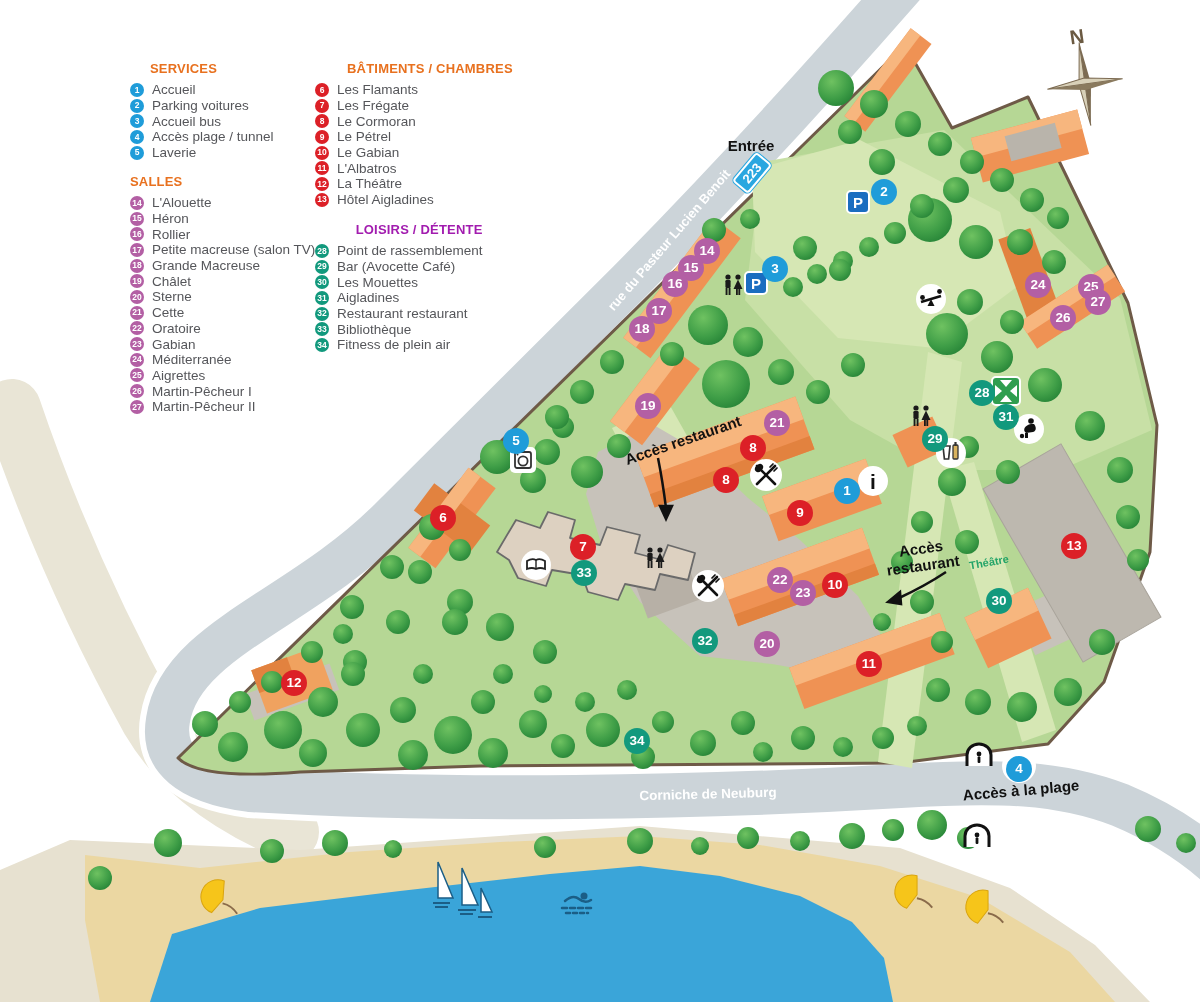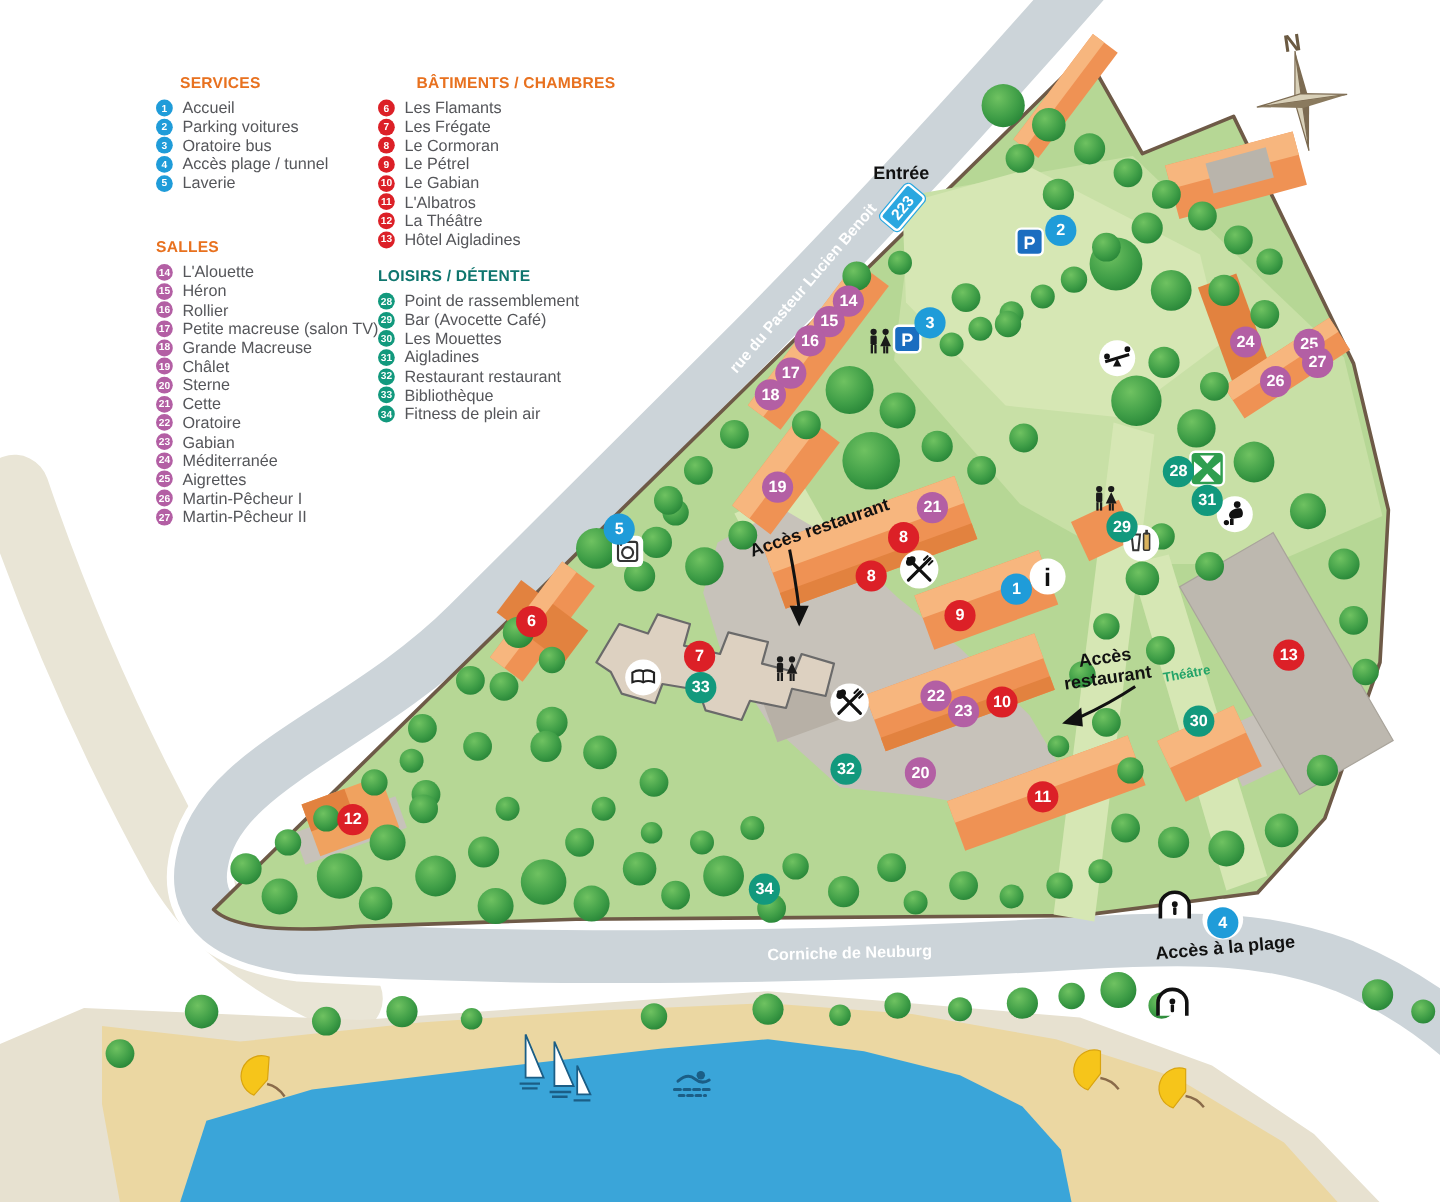--- a/index.html
+++ b/index.html
@@ -509,33 +509,33 @@
         <div class="legend-item">
           <span class="lg-dot" style="background: rgb(31, 156, 217);">1</span>
           <span>Accueil</span>
         </div>
         <div class="legend-item">
           <span class="lg-dot" style="background: rgb(31, 156, 217);">2</span>
           <span>Parking voitures</span>
         </div>
         <div class="legend-item">
           <span class="lg-dot" style="background: rgb(31, 156, 217);">3</span>
-          <span>Oratoire bus</span>
+          <span>Accueil bus</span>
         </div>
         <div class="legend-item">
           <span class="lg-dot" style="background: rgb(31, 156, 217);">4</span>
           <span>Accès plage / tunnel</span>
         </div>
         <div class="legend-item">
           <span class="lg-dot" style="background: rgb(31, 156, 217);">5</span>
           <span>Laverie</span>
         </div>
       </div>
       <div class="legend-section" style="left: 130px; top: 174px;">
-        <div class="legend-title" style="color: rgb(232, 113, 31); margin-top: 24px;">SALLES</div>
+        <div class="legend-title" style="color: rgb(232, 113, 31);">SALLES</div>
         <div class="legend-item">
           <span class="lg-dot" style="background: rgb(179, 95, 164);">14</span>
           <span>L'Alouette</span>
         </div>
         <div class="legend-item">
           <span class="lg-dot" style="background: rgb(179, 95, 164);">15</span>
           <span>Héron</span>
         </div>
         <div class="legend-item">
           <span class="lg-dot" style="background: rgb(179, 95, 164);">16</span>
@@ -615,21 +615,21 @@
         <div class="legend-item">
           <span class="lg-dot" style="background: rgb(220, 32, 39);">12</span>
           <span>La Théâtre</span>
         </div>
         <div class="legend-item">
           <span class="lg-dot" style="background: rgb(220, 32, 39);">13</span>
           <span>Hôtel Aigladines</span>
         </div>
       </div>
       <div class="legend-section" style="left: 315px; top: 222px;">
-        <div class="legend-title" style="color: #0f766e;">LOISIRS / DÉTENTE</div>
+        <div class="legend-title" style="color: #a21caf; text-align: right;">LOISIRS / DÉTENTE</div>
         <div class="legend-item">
           <span class="lg-dot" style="background: rgb(18, 153, 125);">28</span>
           <span>Point de rassemblement</span>
         </div>
         <div class="legend-item">
           <span class="lg-dot" style="background: rgb(18, 153, 125);">29</span>
           <span>Bar (Avocette Café)</span>
         </div>
         <div class="legend-item">
           <span class="lg-dot" style="background: rgb(18, 153, 125);">30</span>

